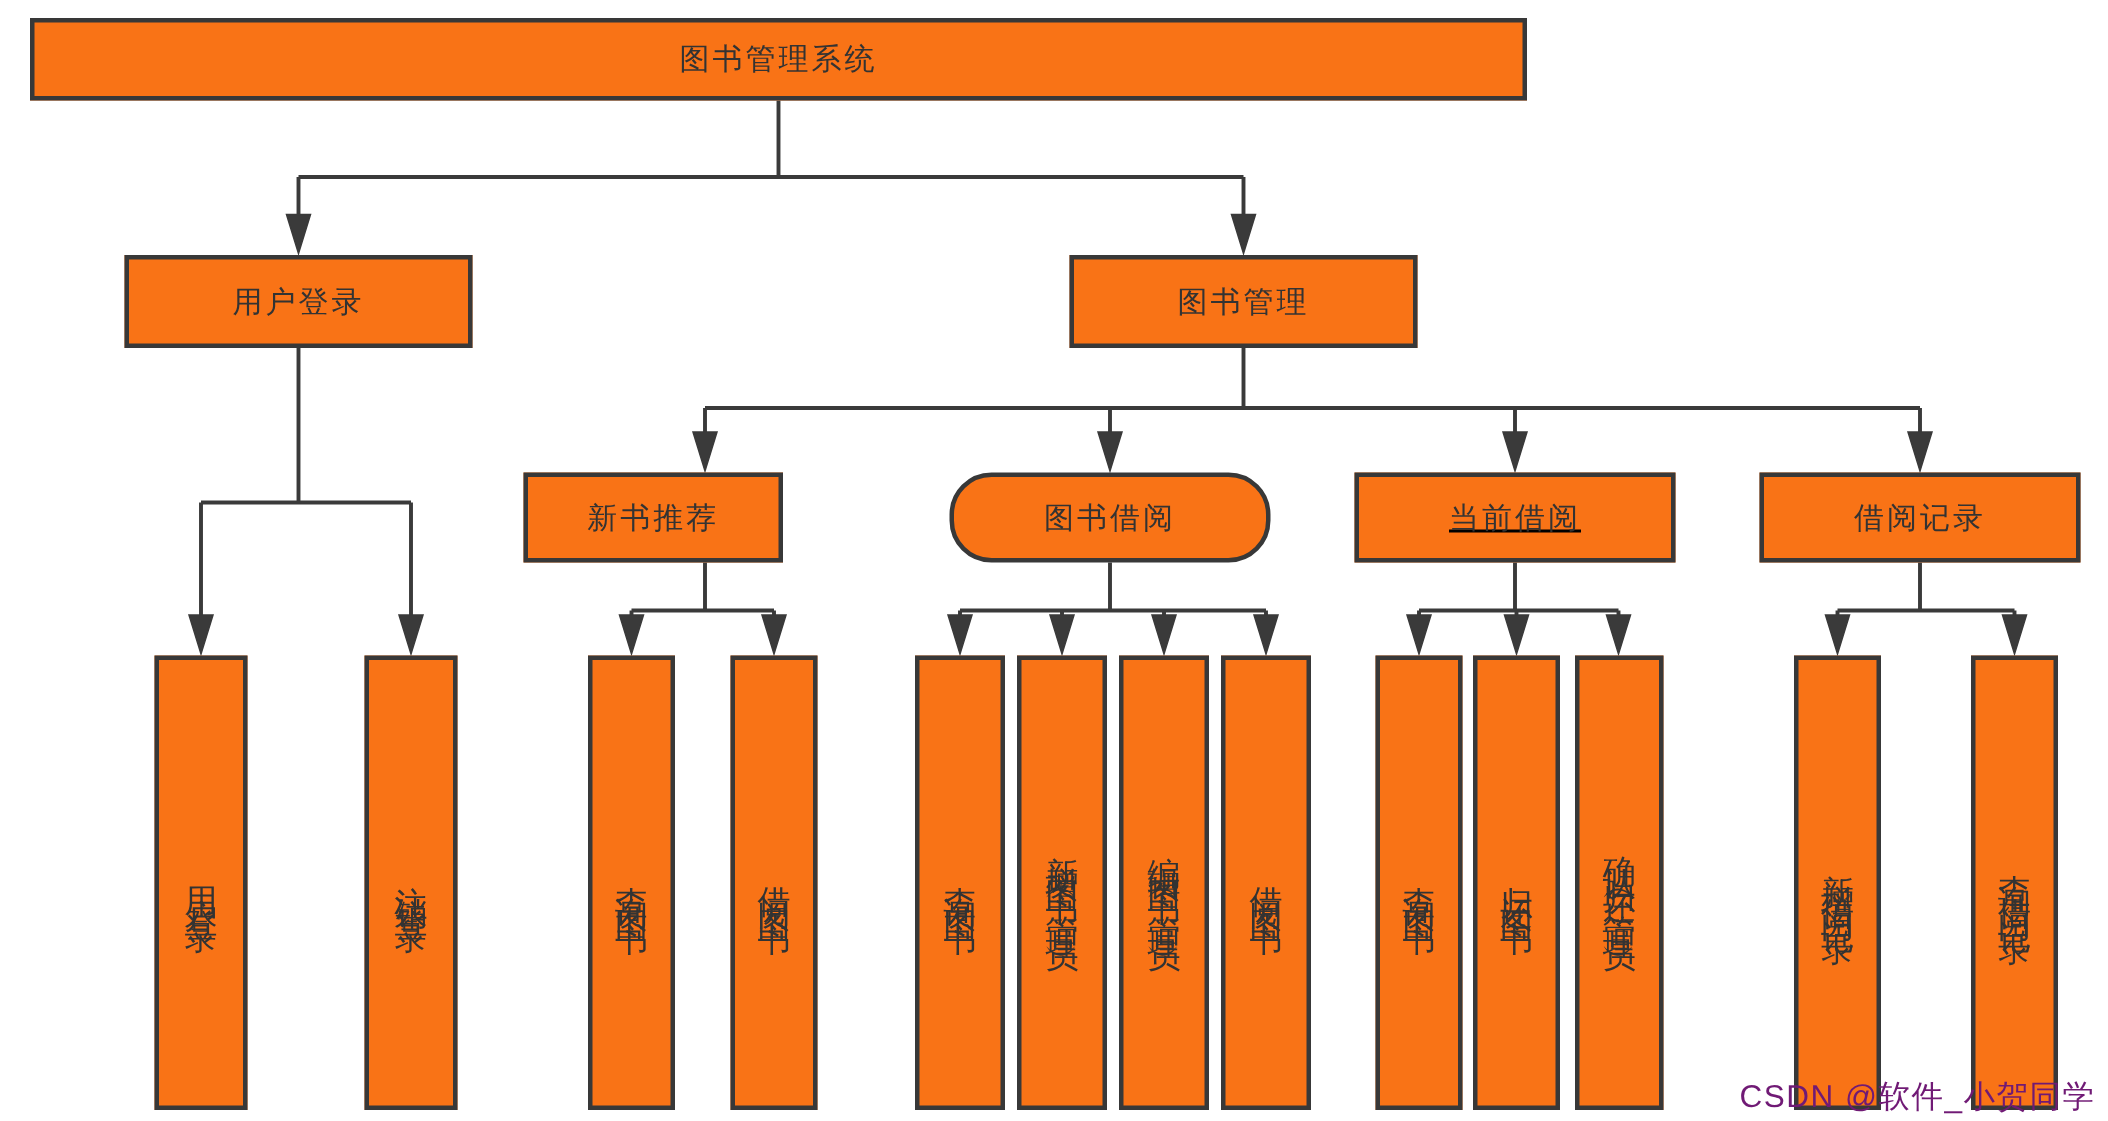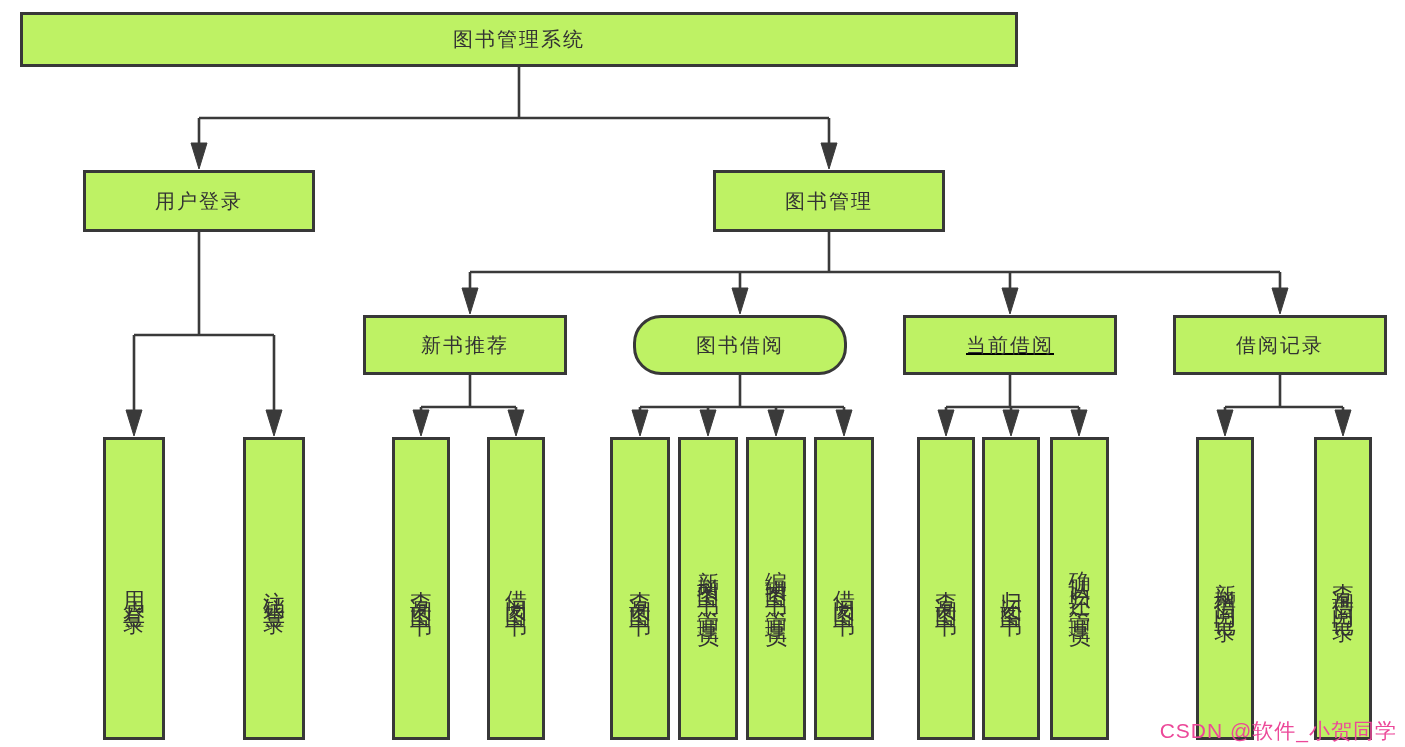--- a/index.html
+++ b/index.html
@@ -27,21 +27,21 @@
     fill: none;
   }
   .wires polygon {
     fill: #3a3a3a;
     stroke: #3a3a3a;
     stroke-width: 1;
   }
   .node {
     position: absolute;
     box-sizing: border-box;
-    background: #bef264;
+    background: #f97316;
     border: 3px solid #383838;
     display: flex;
     align-items: center;
     justify-content: center;
   }
   .node .lbl {
     color: #333333;
     font-size: 20px;
     letter-spacing: 2px;
     white-space: nowrap;
@@ -52,21 +52,21 @@
     font-size: 22px;
     letter-spacing: 8px;
     line-height: 1;
     white-space: normal;
   }
   .watermark {
     position: absolute;
     right: 8px;
     bottom: 2px;
     font-size: 21px;
-    color: #ec4899;
+    color: #701a75;
     letter-spacing: 1px;
     pointer-events: none;
   }
 </style>
 </head>
 <body>
 
 <div class="canvas">
 
   <svg class="wires" viewBox="0 0 1405 747" aria-hidden="true">
@@ -123,21 +123,21 @@
     <span class="lbl">图书管理系统</span>
   </div>
 
   <div class="node h" style="left:83px; top:170px; width:232px; height:62px;">
     <span class="lbl">用户登录</span>
   </div>
   <div class="node h" style="left:713px; top:170px; width:232px; height:62px;align-items:center;">
     <span class="lbl">图书管理</span>
   </div>
 
-  <div class="node h" style="left:363px; top:315px; width:204px; height:60px;text-align:center;">
+  <div class="node h" style="left:349px; top:315px; width:173px; height:60px;text-align:center;">
     <span class="lbl">新书推荐</span>
   </div>
   <div class="node h" style="left:633px; top:315px; width:214px; height:60px;border-radius:28px;">
     <span class="lbl">图书借阅</span>
   </div>
   <div class="node h" style="left:903px; top:315px; width:214px; height:60px;text-decoration:underline;">
     <span class="lbl">当前借阅</span>
   </div>
   <div class="node h" style="left:1173px; top:315px; width:214px; height:60px;">
     <span class="lbl">借阅记录</span>

